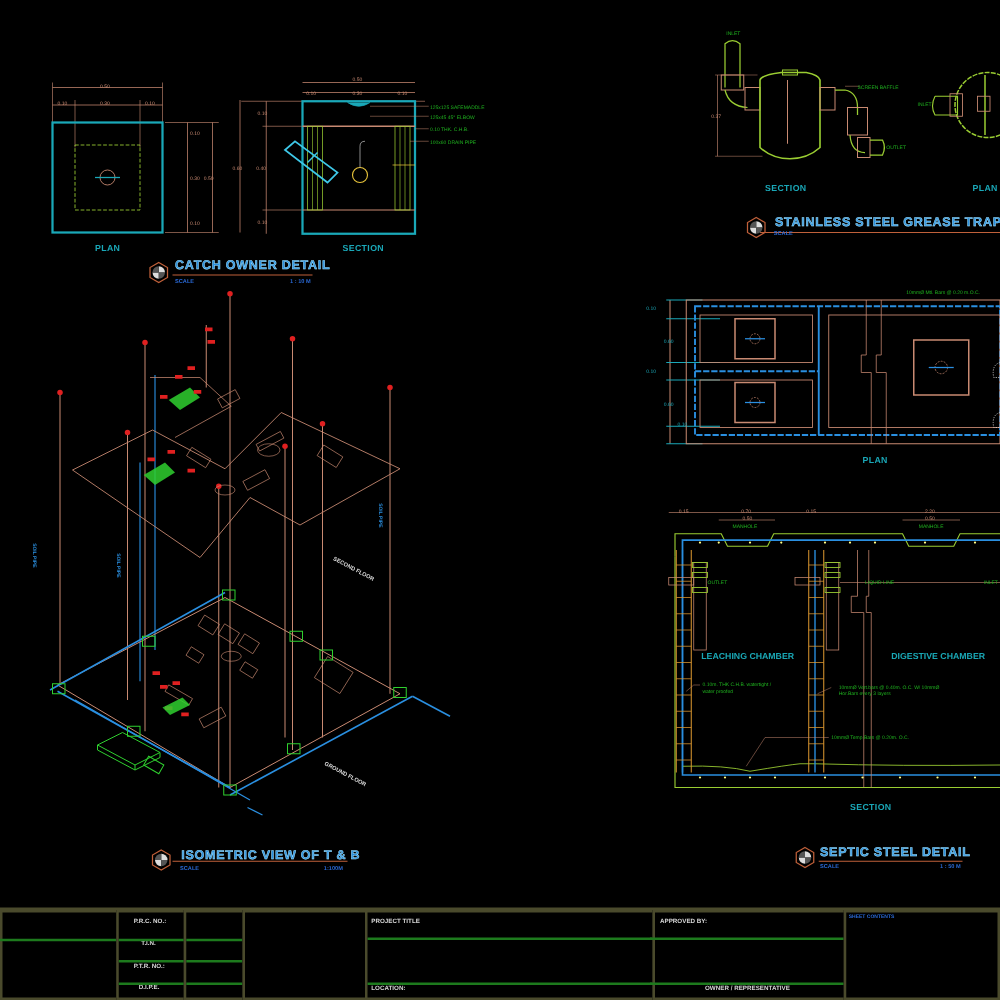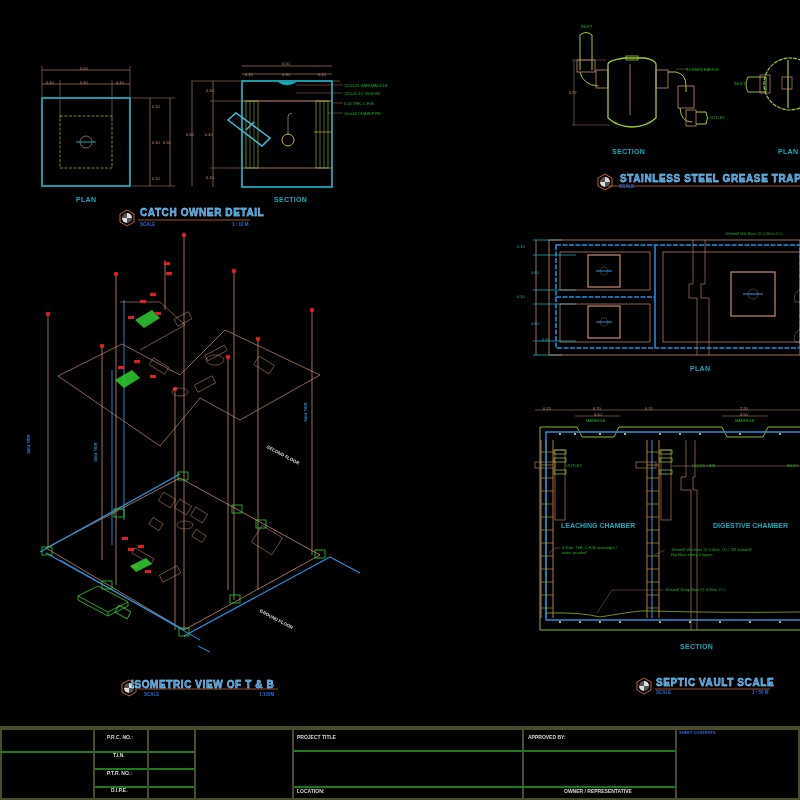--- a/index.html
+++ b/index.html
@@ -388,30 +388,30 @@
 <div class="lbl note" style="left:735px;top:418px">MANHOLE</div>
 <div class="lbl note" style="left:566px;top:463px">OUTLET</div>
 <div class="lbl note" style="left:692px;top:463px">LIQUID LINE</div>
 <div class="lbl note" style="left:787px;top:463px">INLET</div>
 <div class="lbl chamber" style="left:561px;top:522px">LEACHING CHAMBER</div>
 <div class="lbl chamber" style="left:713px;top:522px">DIGESTIVE CHAMBER</div>
 <div class="lbl note" style="left:562px;top:545px;white-space:normal;width:62px;line-height:5px">0.10m. THK C.H.B. watertight / water proofed</div>
 <div class="lbl note" style="left:671px;top:547px;white-space:normal;width:86px;line-height:5px">10mmØ Vert.bars @ 0.40m. O.C. W/ 10mmØ Hor.Bars every 3 layers</div>
 <div class="lbl note" style="left:665px;top:587px">10mmØ Temp.Bars @ 0.20m. O.C.</div>
 <div class="lbl view-title" style="left:680px;top:643px">SECTION</div>
-<div class="lbl detail-title" style="left:656px;top:677px">SEPTIC VAULT SCALE</div>
+<div class="lbl detail-title" style="left:656px;top:677px">SEPTIC STEEL DETAIL</div>
 <div class="lbl scale-lbl" style="left:656px;top:690px">SCALE</div>
 <div class="lbl scale-lbl" style="left:752px;top:690px">1 : 50 M</div>
 
 <div class="lbl" style="left:267px;top:444px;font-size:4.5px;color:#ddd;transform:rotate(28deg);transform-origin:left">SECOND FLOOR</div>
 <div class="lbl" style="left:260px;top:608px;font-size:4.5px;color:#ddd;transform:rotate(28deg);transform-origin:left">GROUND FLOOR</div>
 <div class="lbl" style="left:28px;top:432px;font-size:4px;color:#2a8fe0;transform:rotate(90deg);transform-origin:left">SOIL PIPE</div>
 <div class="lbl" style="left:305px;top:400px;font-size:4px;color:#2a8fe0;transform:rotate(90deg);transform-origin:left">SOIL PIPE</div>
 <div class="lbl" style="left:95px;top:440px;font-size:4px;color:#2a8fe0;transform:rotate(90deg);transform-origin:left">SOIL PIPE</div>
-<div class="lbl detail-title" style="left:131px;top:679px">ISOMETRIC VIEW OF T &amp; B</div>
+<div class="lbl detail-title" style="left:145px;top:679px">ISOMETRIC VIEW OF T &amp; B</div>
 <div class="lbl scale-lbl" style="left:144px;top:692px">SCALE</div>
 <div class="lbl scale-lbl" style="left:259px;top:692px">1:100M</div>
 
 <div style="position:absolute;left:0;top:726px;width:800px;height:74px;background:#4a4a2c">
   <div class="tb" style="left:0;top:2px;width:95px;height:72px"></div>
   <div class="tb-line" style="left:0;top:25px;width:95px"></div>
   <div class="tb" style="left:93px;top:2px;width:56px;height:72px">
     <div class="tb-text" style="left:12px;top:4px">P.R.C. NO.:</div>
     <div class="tb-text" style="left:18px;top:22px">T.I.N.</div>
     <div class="tb-text" style="left:12px;top:40px">P.T.R. NO.:</div>

